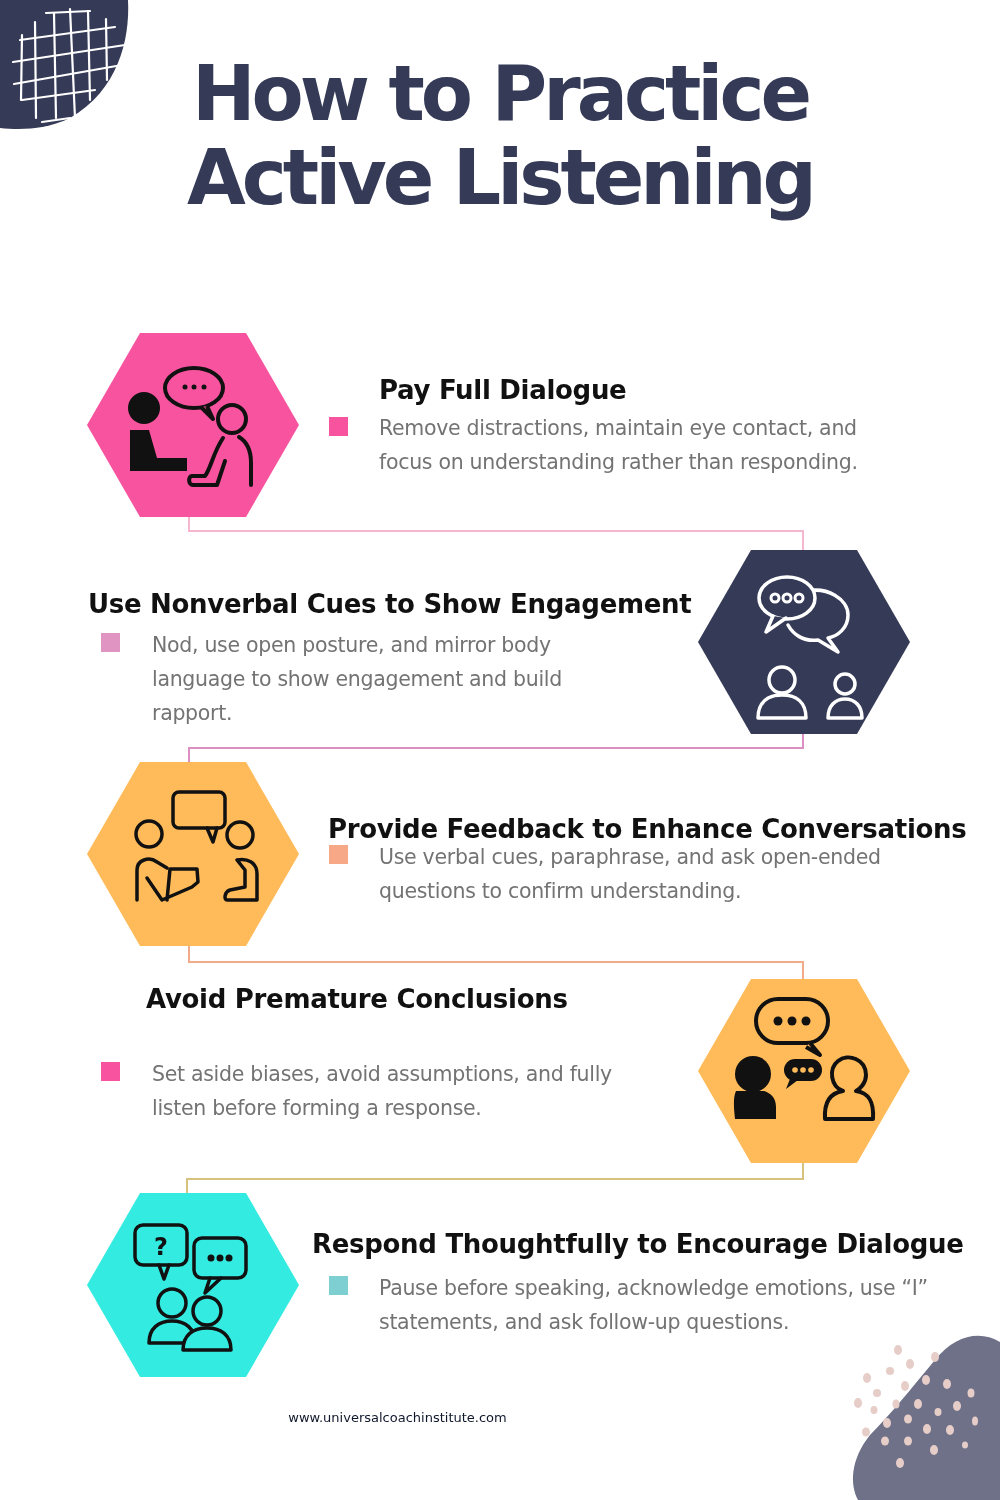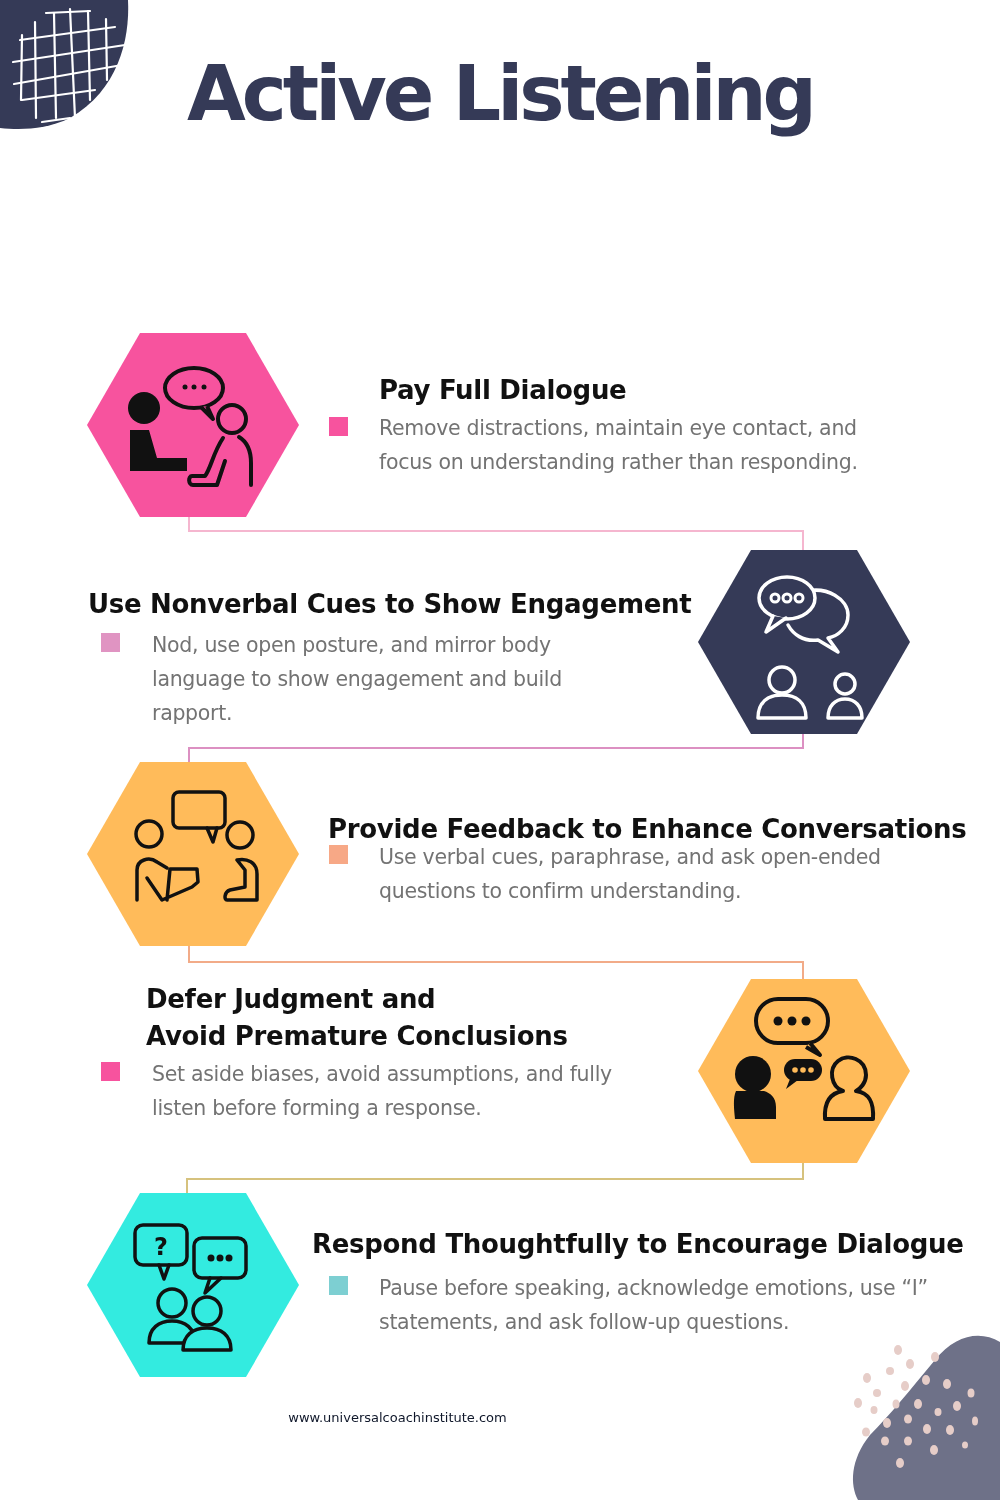--- a/index.html
+++ b/index.html
@@ -29,20 +29,21 @@
       <path d="M35 22 L36 118"></path>
       <path d="M54 13 L56 118"></path>
       <path d="M70 9 L75 118"></path>
       <path d="M88 11 L90 100"></path>
       <path d="M106 19 L107 80"></path>
     <path d="M46 13 L90 11"></path>
   </g>
 </svg>
 
 <div class="abs title">
+  <div>How to Practice</div>
   <div>Active Listening</div>
 </div>
 
 <svg class="lines" width="1000" height="1500">
   <polyline points="189,490 189,531 803,531 803,560" fill="none" stroke="#f5b6cf" stroke-width="2"></polyline>
   <polyline points="803,720 803,748 189,748 189,770" fill="none" stroke="#dc90c2" stroke-width="2"></polyline>
   <polyline points="189,930 189,962 803,962 803,990" fill="none" stroke="#f2ab88" stroke-width="2"></polyline>
   <polyline points="803,1150 803,1179 187,1179 187,1200" fill="none" stroke="#d6c27e" stroke-width="2"></polyline>
 </svg>
 
@@ -95,21 +96,20 @@
       <path d="M60 116 L75 138 L105 125 L111 120 L110 107 L83 107 L80 138"></path>
       <path d="M140 138 H170 V112 C170 100 160 96 150 98 L158 108 V125 L143 128 C137 130 137 138 140 138"></path>
     </g>
   </svg>
 </div>
 <div class="heading" style="left:328px;top:795px;margin-top:16px;">Provide Feedback to Enhance Conversations</div>
 <div class="bullet" style="left:329px;top:845px;background:#f7a886;"></div>
 <div class="desc" style="left:379px;top:840px;width:560px;">Use verbal cues, paraphrase, and ask open-ended questions to confirm understanding.</div>
 
 <div class="heading" style="left:146px;top:981px;">
-  <div>Defer Judgment and</div>
   <div>Avoid Premature Conclusions</div>
 </div>
 <div class="bullet" style="left:101px;top:1062px;background:#f7539e;"></div>
 <div class="desc" style="left:152px;top:1057px;width:510px;">Set aside biases, avoid assumptions, and fully listen before forming a response.</div>
 <div class="hex" style="left:698px;top:979px;background:#ffbb5a;">
   <svg viewBox="0 0 212 184">
     <rect x="58" y="20" width="72" height="44" rx="22" fill="none" stroke="#111" stroke-width="4"></rect>
     <path d="M112 64 L122 76 L108 68" fill="#ffbb5a" stroke="#111" stroke-width="4" stroke-linejoin="round"></path>
     <circle cx="80" cy="42" r="4.5" fill="#111"></circle>
       <circle cx="94" cy="42" r="4.5" fill="#111"></circle>

